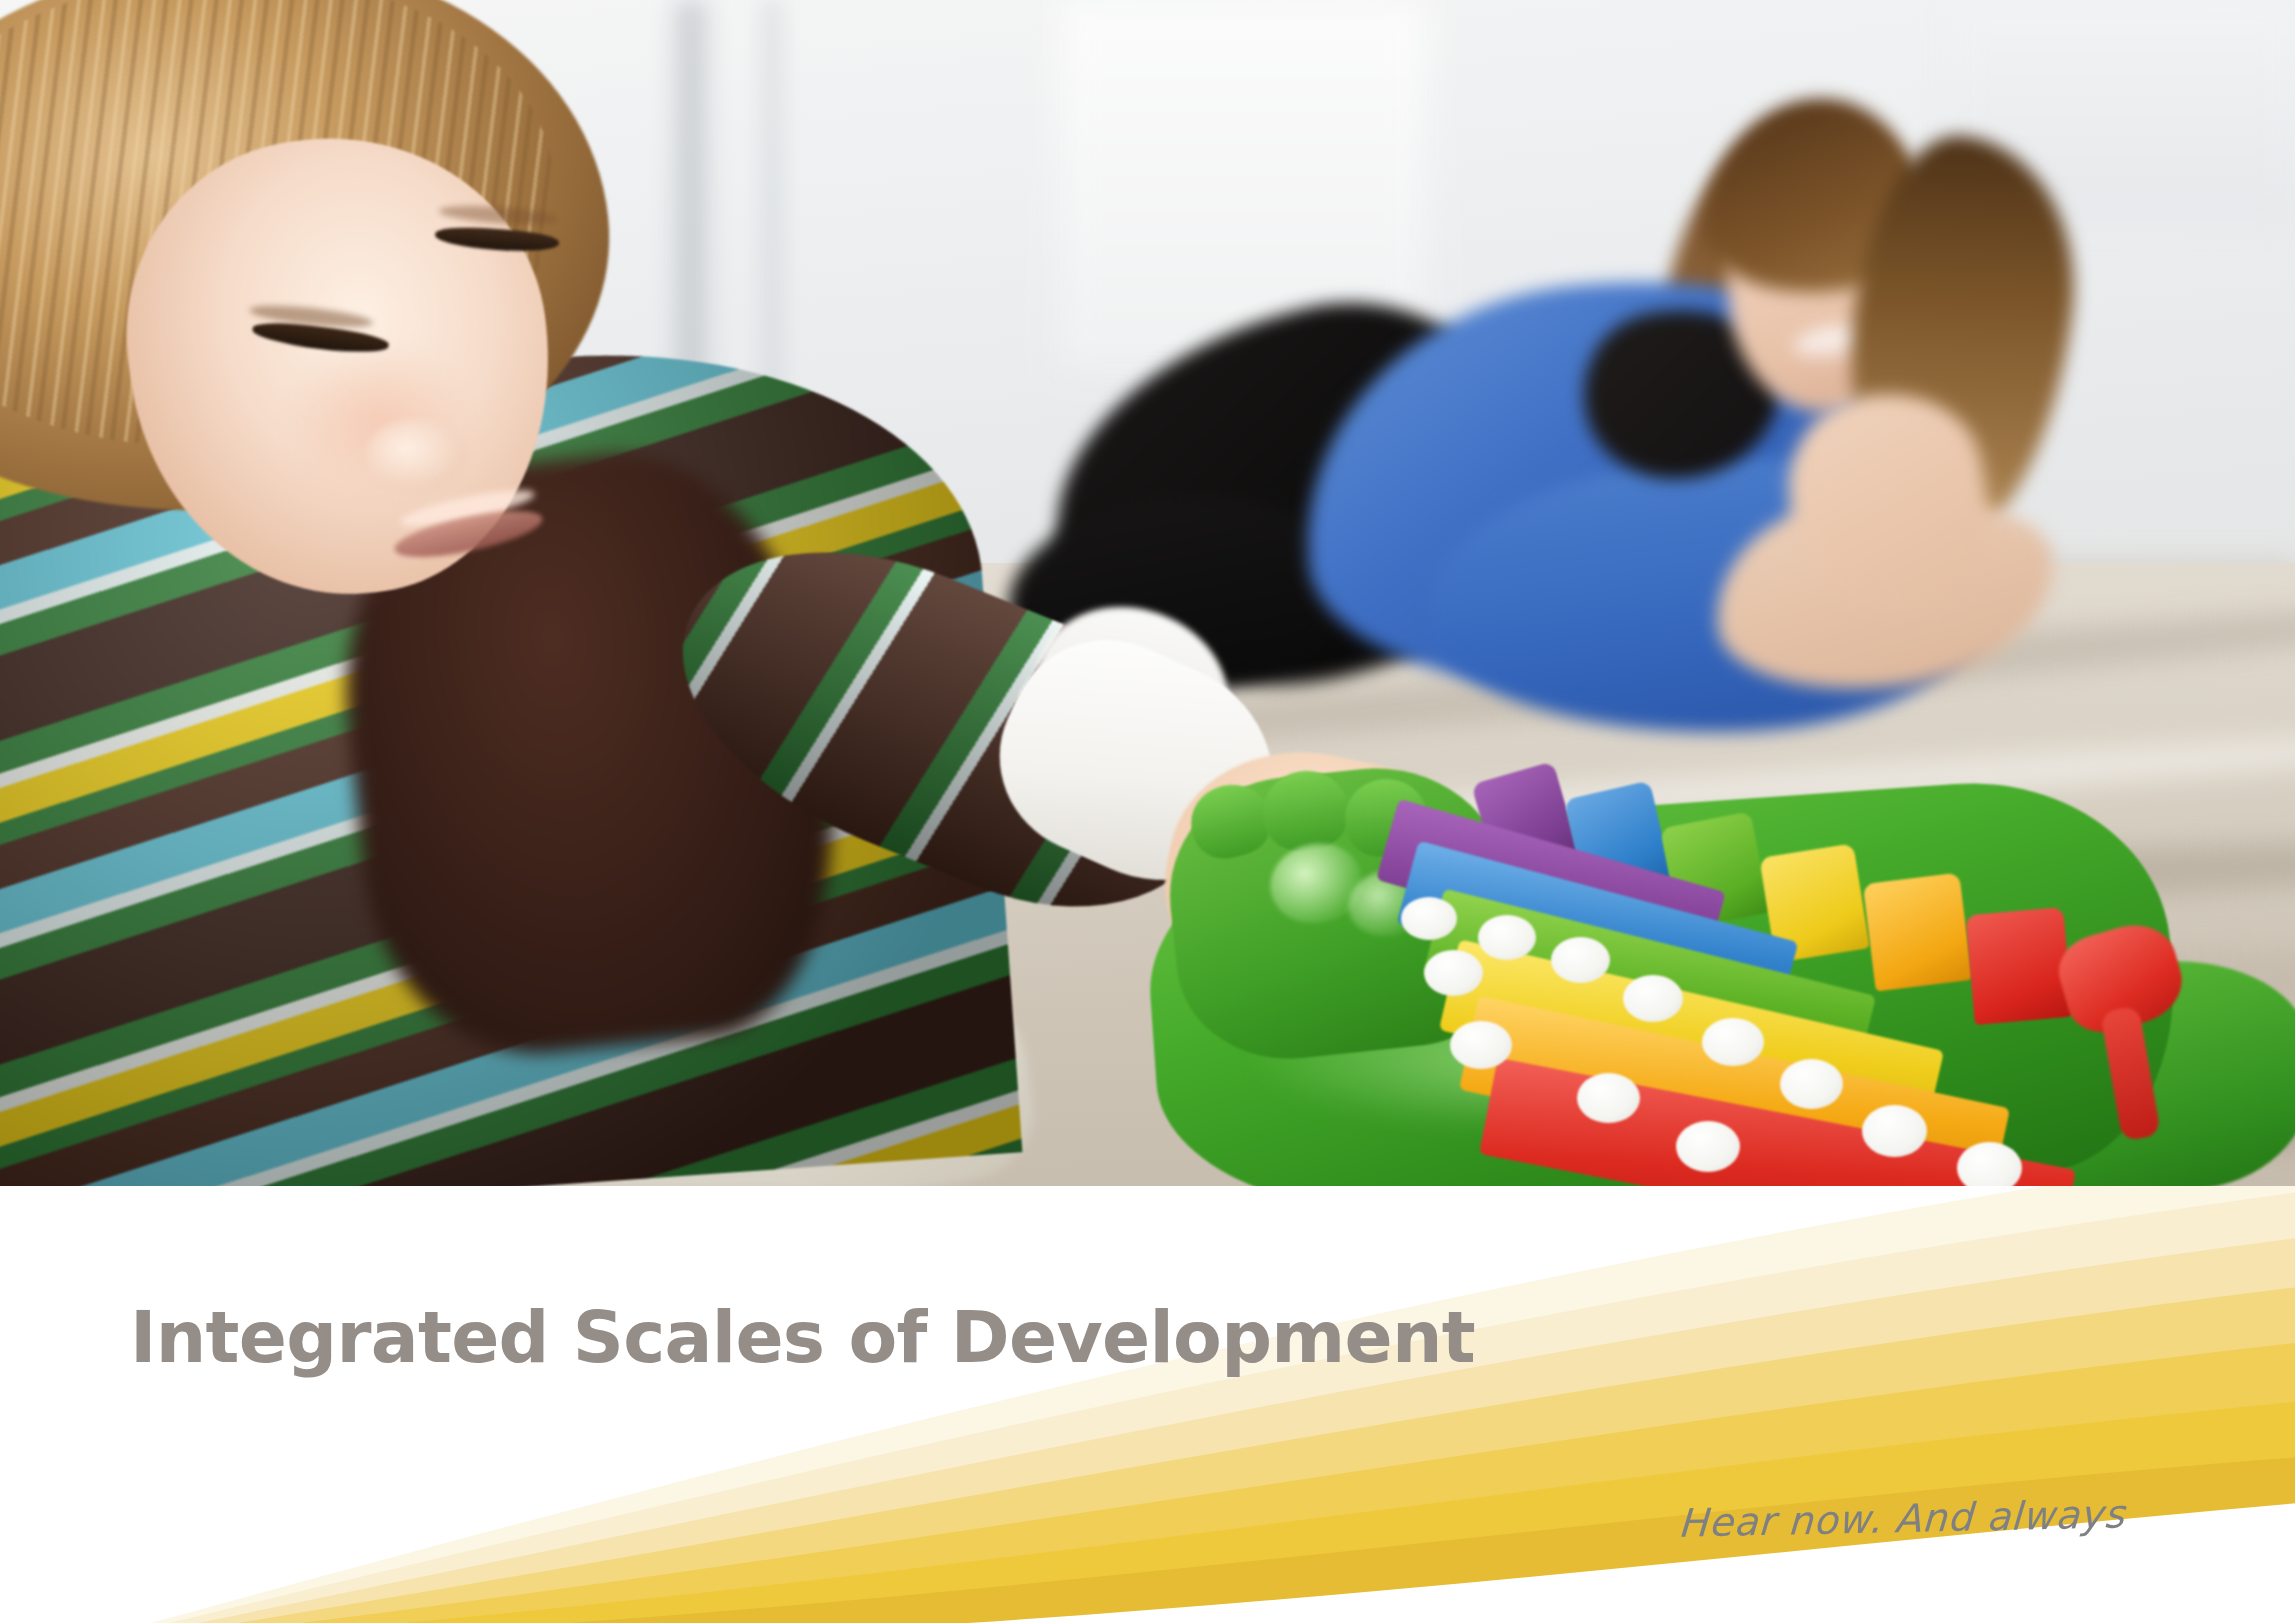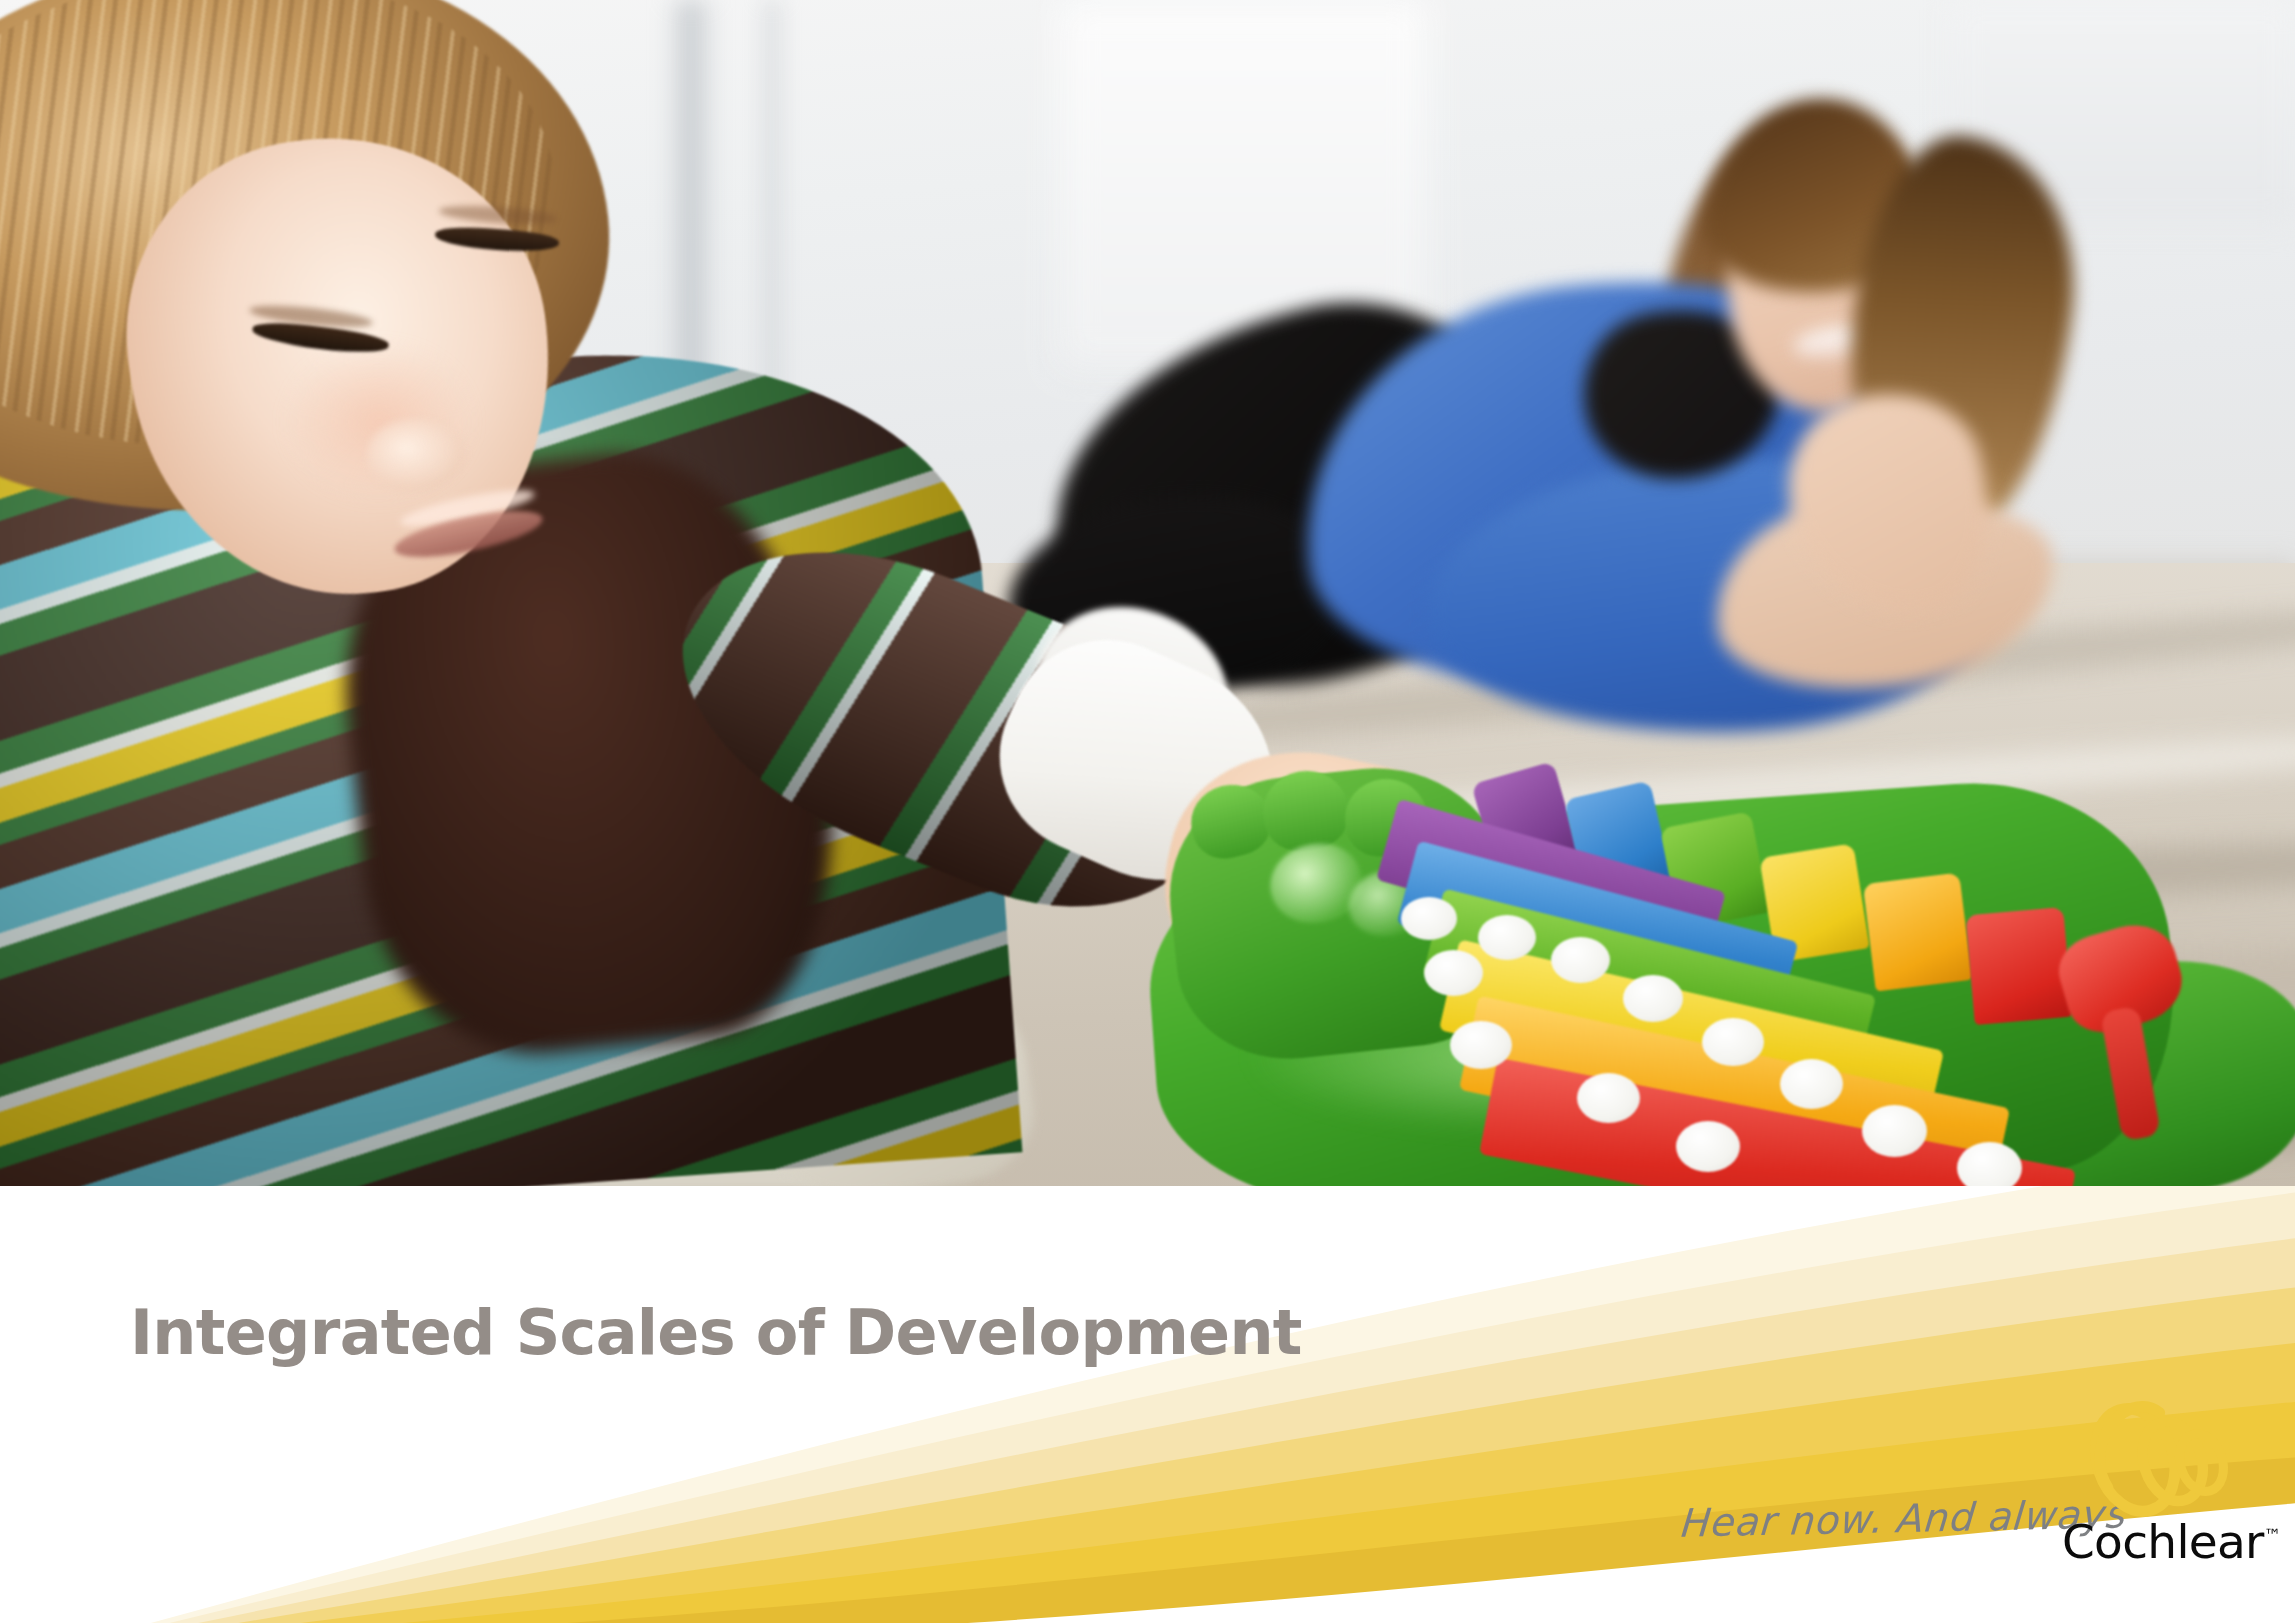--- a/index.html
+++ b/index.html
@@ -196,21 +196,21 @@
   .bar-top{position:absolute;border-radius:11.8px 11.8px 5.2px 5.2px;filter:blur(0.9px);}
   .dot{position:absolute;border-radius:50%;
     background:radial-gradient(ellipse at 38% 32%,#ffffff,#f4f4f0 60%,#e3e2dc);filter:blur(1.3px);}
   .mallet{position:absolute;filter:blur(1.4px);}
 
   
   #lower{position:absolute;left:0;top:1186px;width:2295px;height:437px;background:#ffffff;overflow:hidden;}
   #swoosh{position:absolute;left:0;top:0;width:2295px;height:437px;}
 
   #title-block{position:absolute;left:130px;top:115px;}
-  #title{font-family:"DejaVu Sans",sans-serif;font-weight:bold;font-size:62px;line-height:1.04;
+  #title{font-family:"DejaVu Sans",sans-serif;font-weight:bold;font-size:71px;line-height:1.04;
     color:#948d88;letter-spacing:-0.7px;white-space:nowrap;margin:0;}
   #subtitle{font-family:"DejaVu Sans",sans-serif;font-weight:normal;font-size:43px;line-height:1.1;
     color:#9c958f;margin:9.2px 0 0 1.3px;white-space:nowrap;}
 
   #brandbar{position:absolute;left:1682px;top:223px;width:589px;height:196px;}
   #tagline{position:absolute;left:0px;top:88px;width:353px;
     font-family:"DejaVu Sans",sans-serif;font-style:italic;font-size:39px;color:#7e8083;
     letter-spacing:0.7px;white-space:nowrap;transform:skewX(-7deg) rotate(-1.2deg);}
   #logo-wrap{position:absolute;left:380px;top:-7.9px;width:209px;height:190px;}
   #logo-mark{position:absolute;left:23.6px;top:0;width:151px;height:118px;}
@@ -362,31 +362,16 @@
       <path d="M230 702 C 1360 665 2560 485 3507 415 L3507 485 C 2540 570 1480 710 418 702 Z" fill="#E5BC33"></path>
     </svg>
 
     <div id="title-block">
       <h1 id="title">Integrated Scales of Development</h1>
     </div>
 
     <div id="brandbar">
       <div id="tagline">Hear now. And always</div>
 
-      <div id="logo-wrap">
-        <svg id="logo-mark" viewBox="0 0 230 180">
-          <g fill="none" stroke="#EFC93C" stroke-width="17">
-            <ellipse cx="75" cy="90" rx="58" ry="80" transform="rotate(-18 75 90)"></ellipse>
-          </g>
-          <g fill="none" stroke="#EFC93C" stroke-width="16">
-            <ellipse cx="132" cy="92" rx="44" ry="62" transform="rotate(-18 132 92)"></ellipse>
-          </g>
-          <g fill="none" stroke="#EFC93C" stroke-width="14">
-            <ellipse cx="176" cy="94" rx="32" ry="45" transform="rotate(-18 176 94)"></ellipse>
-          </g>
-          <path d="M33 132 C 10 96 20 44 57 18 C 76 5 98 6 112 18" fill="none" stroke="#EFC93C" stroke-width="17" stroke-linecap="round"></path>
-        </svg>
-        <div id="logo-word"><span>Cochlear</span><span id="logo-tm">™</span></div>
-      </div>
     </div>
   </div>
 </div>
 
 
 </body></html>

